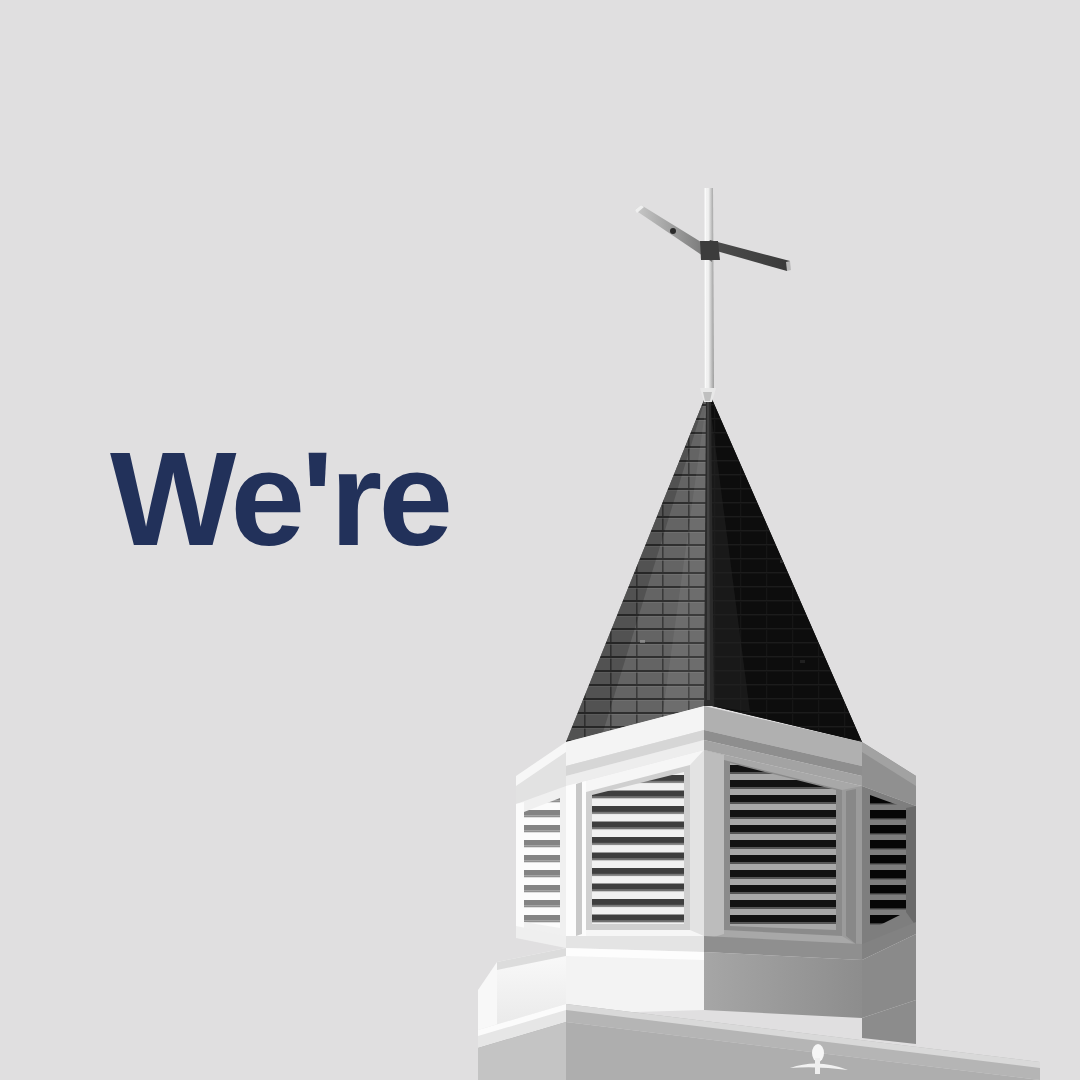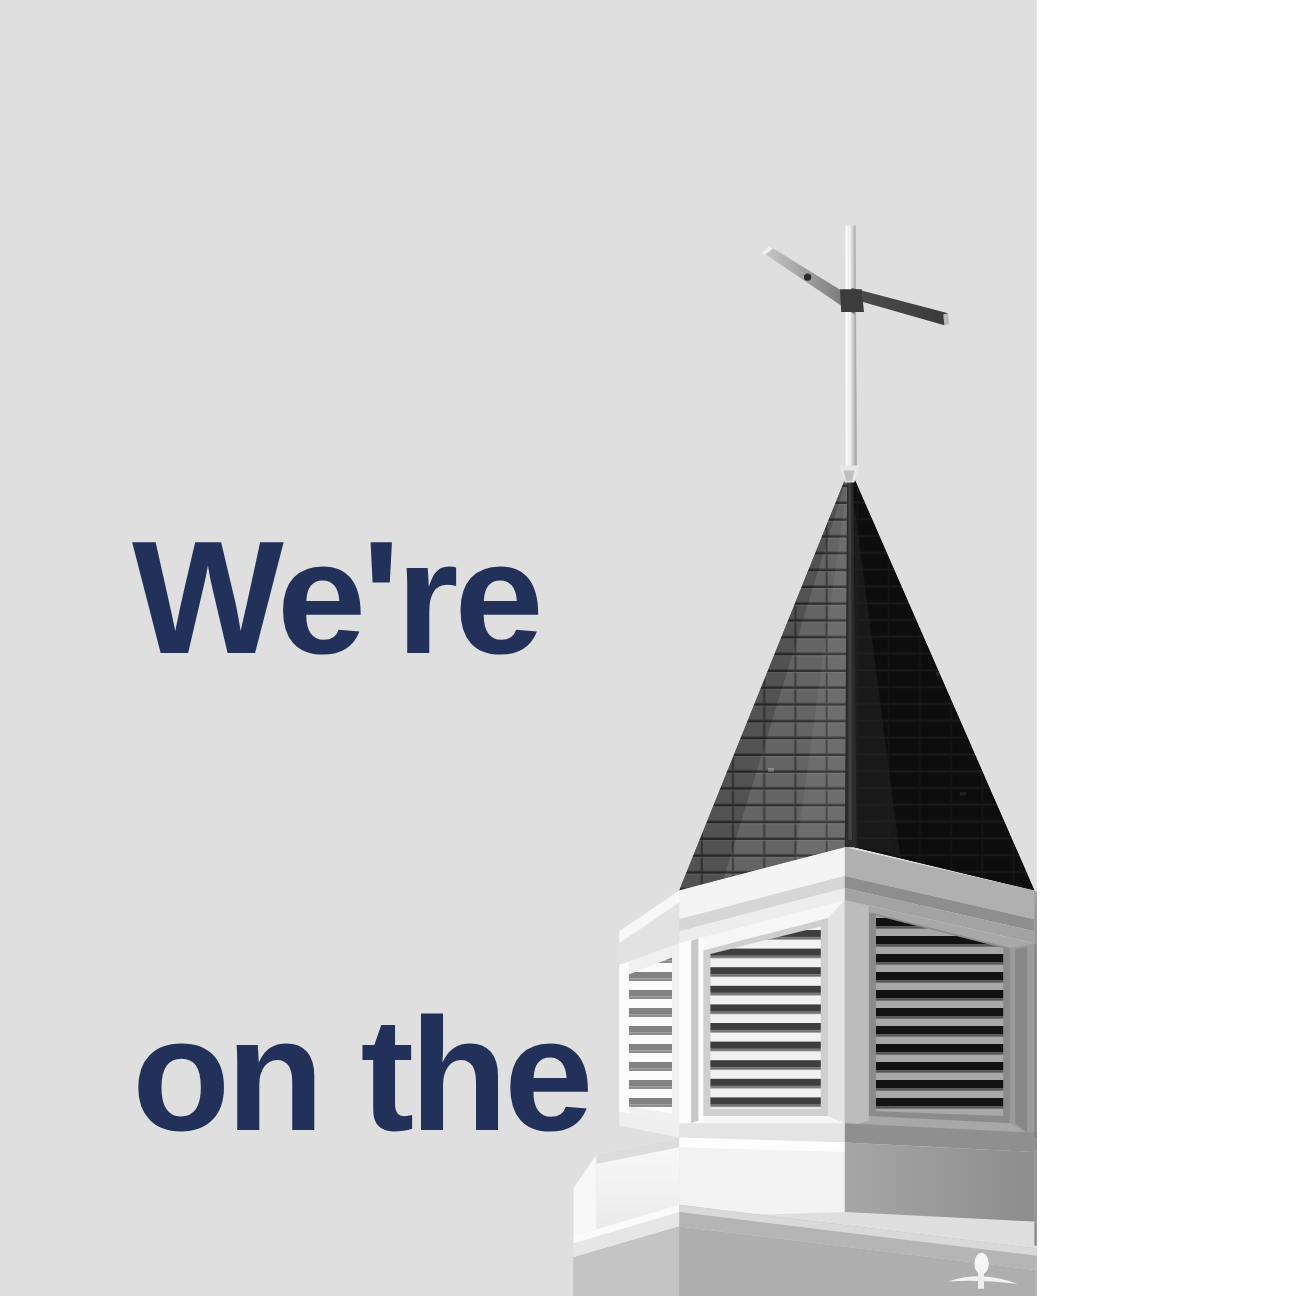--- a/index.html
+++ b/index.html
@@ -8,21 +8,21 @@
   }
   body {
     width: 1080px;
     height: 1080px;
     overflow: hidden;
     font-family: "Liberation Sans", sans-serif;
   }
 
   #poster {
     position: relative;
-    width: 864px;
+    width: 1080px;
     height: 1080px;
     background: #e0dfe0;
     overflow: hidden;
   }
 
   
   #text-block {
     position: absolute;
     left: 110px;
     top: 168px;
@@ -282,20 +282,19 @@
         <rect x="815" y="1058" width="5" height="16" fill="#efefef"></rect>
       </g>
 
       <polygon points="478,1030 478,1080 470,1080 470,1036" fill="#e0dfe0" opacity="0.0"></polygon>
     </svg>
   </div>
 
   <div id="text-block">
     <h1 class="headline">
       <span class="hl-line">We're</span>
-      <span class="hl-line">on the</span>
       
       
     </h1>
   </div>
 
 
 </div>
 
 </body></html>

